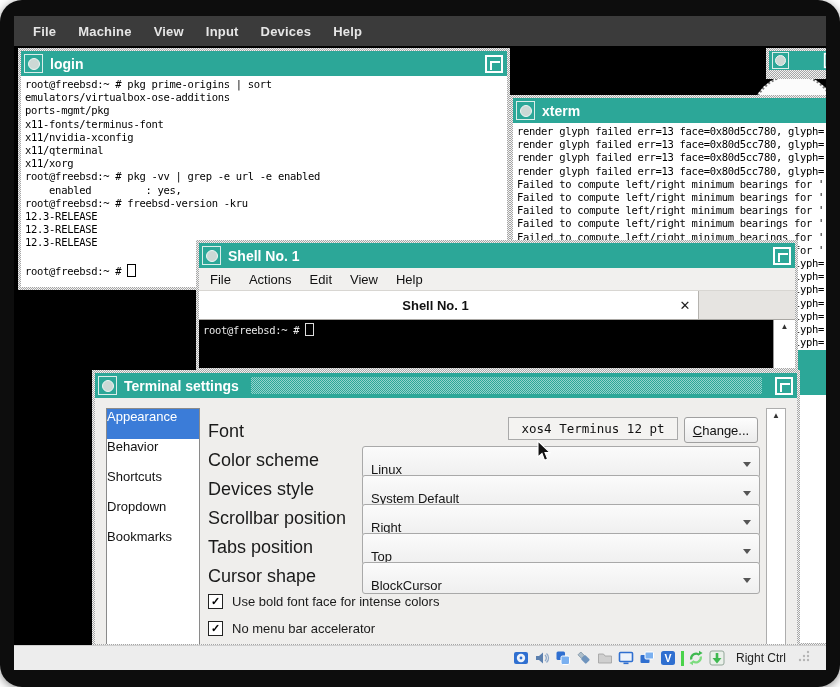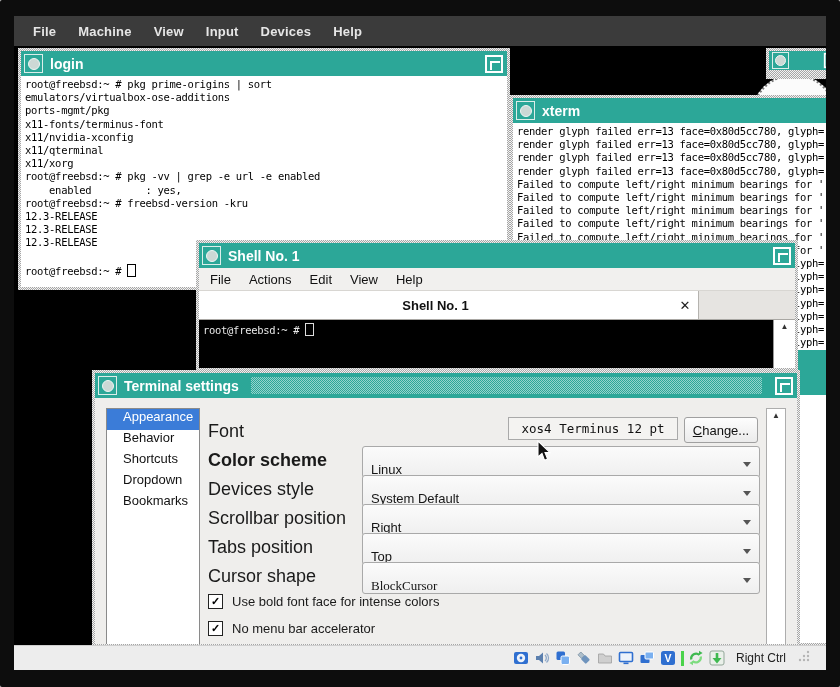--- a/index.html
+++ b/index.html
@@ -1,21 +1,21 @@
 <!DOCTYPE html>
 <html><head>
 <meta charset="utf-8">
 <style>
   :root{ --teal:#2CA798; --sel:#3B7CD8; }
   html,body{ margin:0; padding:0; }
   body{ width:840px; height:687px; position:relative; background:#fff;
         font-family:"Liberation Sans",sans-serif; overflow:hidden; }
 
   
-  #frame{ position:absolute; inset:0; background:#0d0d0d; border-radius:2px;
+  #frame{ position:absolute; inset:0; background:#0d0d0d; border-radius:22px;
           box-shadow:0 2px 10px rgba(0,0,0,.45); overflow:hidden; }
 
   #menubar{ position:absolute; left:14px; top:16px; width:812px; height:30px;
             background:#3b3b3b; display:flex; align-items:center; padding-left:8px;
             box-sizing:border-box; }
   .vmenu-item{ color:#e6e6e6; font-size:13px; font-weight:600; padding:0 11px; letter-spacing:.2px; }
 
   #screen{ position:absolute; left:14px; top:46px; width:812px; height:599px;
            background:#000; overflow:hidden; }
 
@@ -66,21 +66,21 @@
   .shell-text{ flex:1; padding:3px 0 0 4px; }
   .shell-text .tline{ color:#e8e8e8; }
   .shell-scroll{ width:21px; background:#fff; border-left:1px solid #999; text-align:center; }
   .scroll-up{ font-size:8px; color:#333; line-height:13px; display:block; }
 
   
   #win-settings{ left:78px; top:324px; width:708px; height:277px; z-index:5; }
   #settings-body{ position:relative; background:#efeeec; height:calc(100% - 25px); overflow:hidden; }
   #nav-list{ position:absolute; left:11px; top:10px; bottom:-2px; width:92px; background:#fff;
              border:1px solid #8a8a8a; }
-  .nav-item{ height:21px; line-height:15.5px; font-size:13px; color:#111; padding-left:16px; white-space:nowrap; }
+  .nav-item{ height:30px; line-height:15.5px; font-size:13px; color:#111; padding-left:0; white-space:nowrap; }
   .nav-item.sel{ background:var(--sel); color:#fff; }
   .flabel{ position:absolute; left:113px; font-size:18px; color:#1a1a1a; white-space:nowrap; }
   .font-box{ position:absolute; left:413px; top:19px; width:170px; height:23px; border:1px solid #a9a9a9;
              background:#f4f3f1; font-family:"DejaVu Sans Mono",monospace; font-size:12.5px;
              display:flex; align-items:center; justify-content:center; color:#111; box-sizing:border-box; }
   .chg-btn{ position:absolute; left:589px; top:19px; width:72px; height:24px; border:1px solid #a0a0a0;
             border-radius:3px; background:linear-gradient(#fdfdfd,#ebebeb); font-size:13px;
             display:flex; align-items:center; justify-content:center; color:#111; }
   .chg-btn .uc{ text-decoration:underline; }
   .drop{ position:absolute; left:267px; width:398px; height:23px; border:1px solid #a9a9a9; border-radius:3px;
@@ -259,21 +259,21 @@
           <div class="nav-item">Bookmarks</div>
         </div>
 
         <span class="flabel" style="top:23px;">Font</span>
         <div class="font-box">xos4 Terminus 12 pt</div>
         <div class="chg-btn">
             <span class="uc">C</span>
             <span>hange...</span>
           </div>
 
-        <span class="flabel" style="top:52px;font-weight:bold;">Color scheme</span>
+        <span class="flabel" style="top:52px;">Color scheme</span>
         <div class="drop" style="top:48px;">
           <span>Linux</span>
             <span class="chev"></span>
         </div>
 
         <span class="flabel" style="top:81px;">Devices style</span>
         <div class="drop" style="top:77px;">
           <span>System Default</span>
             <span class="chev"></span>
         </div>
@@ -284,21 +284,21 @@
             <span class="chev"></span>
         </div>
 
         <span class="flabel" style="top:139px;">Tabs position</span>
         <div class="drop" style="top:135px;gap:24px;">
           <span>Top</span>
             <span class="chev"></span>
         </div>
 
         <span class="flabel" style="top:168px;">Cursor shape</span>
-        <div class="drop" style="top:164px;font-family:Liberation Serif, serif;">
+        <div class="drop" style="top:164px;">
           <span>BlockCursor</span>
             <span class="chev"></span>
         </div>
 
         <div class="cbrow" style="top:196px;">
           <span class="cbbox">✓</span>
           <span>Use bold font face for intense colors</span>
         </div>
         <div class="cbrow" style="top:223px;">
           <span class="cbbox">✓</span>

